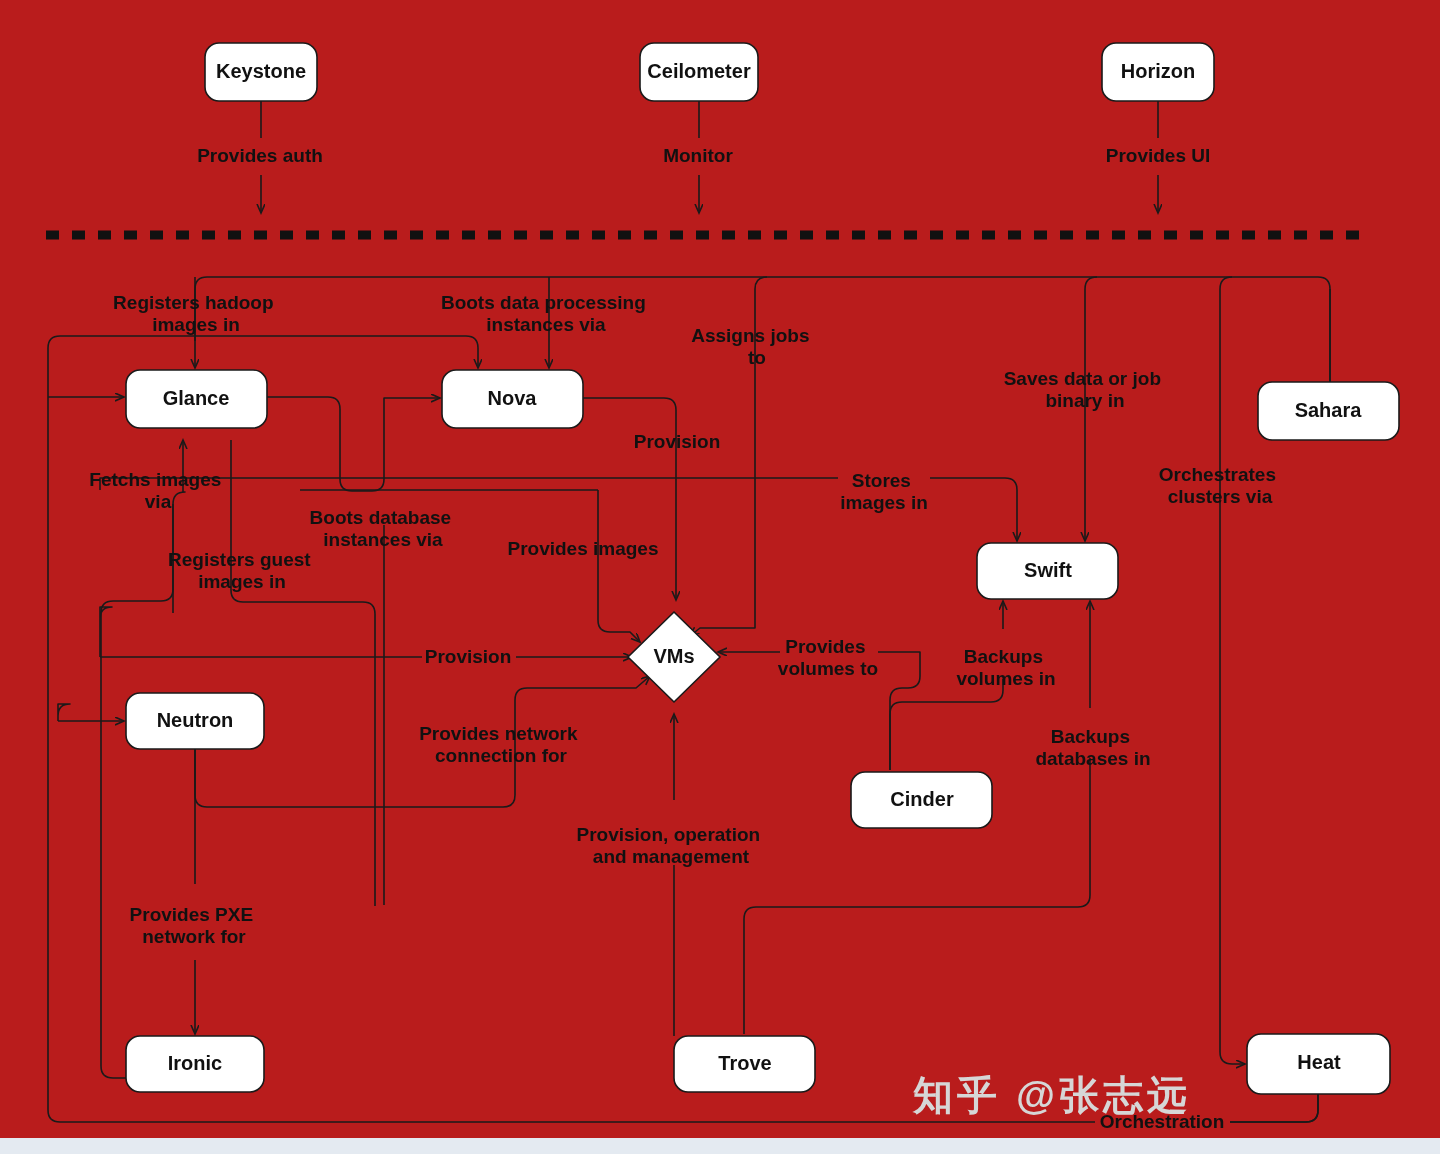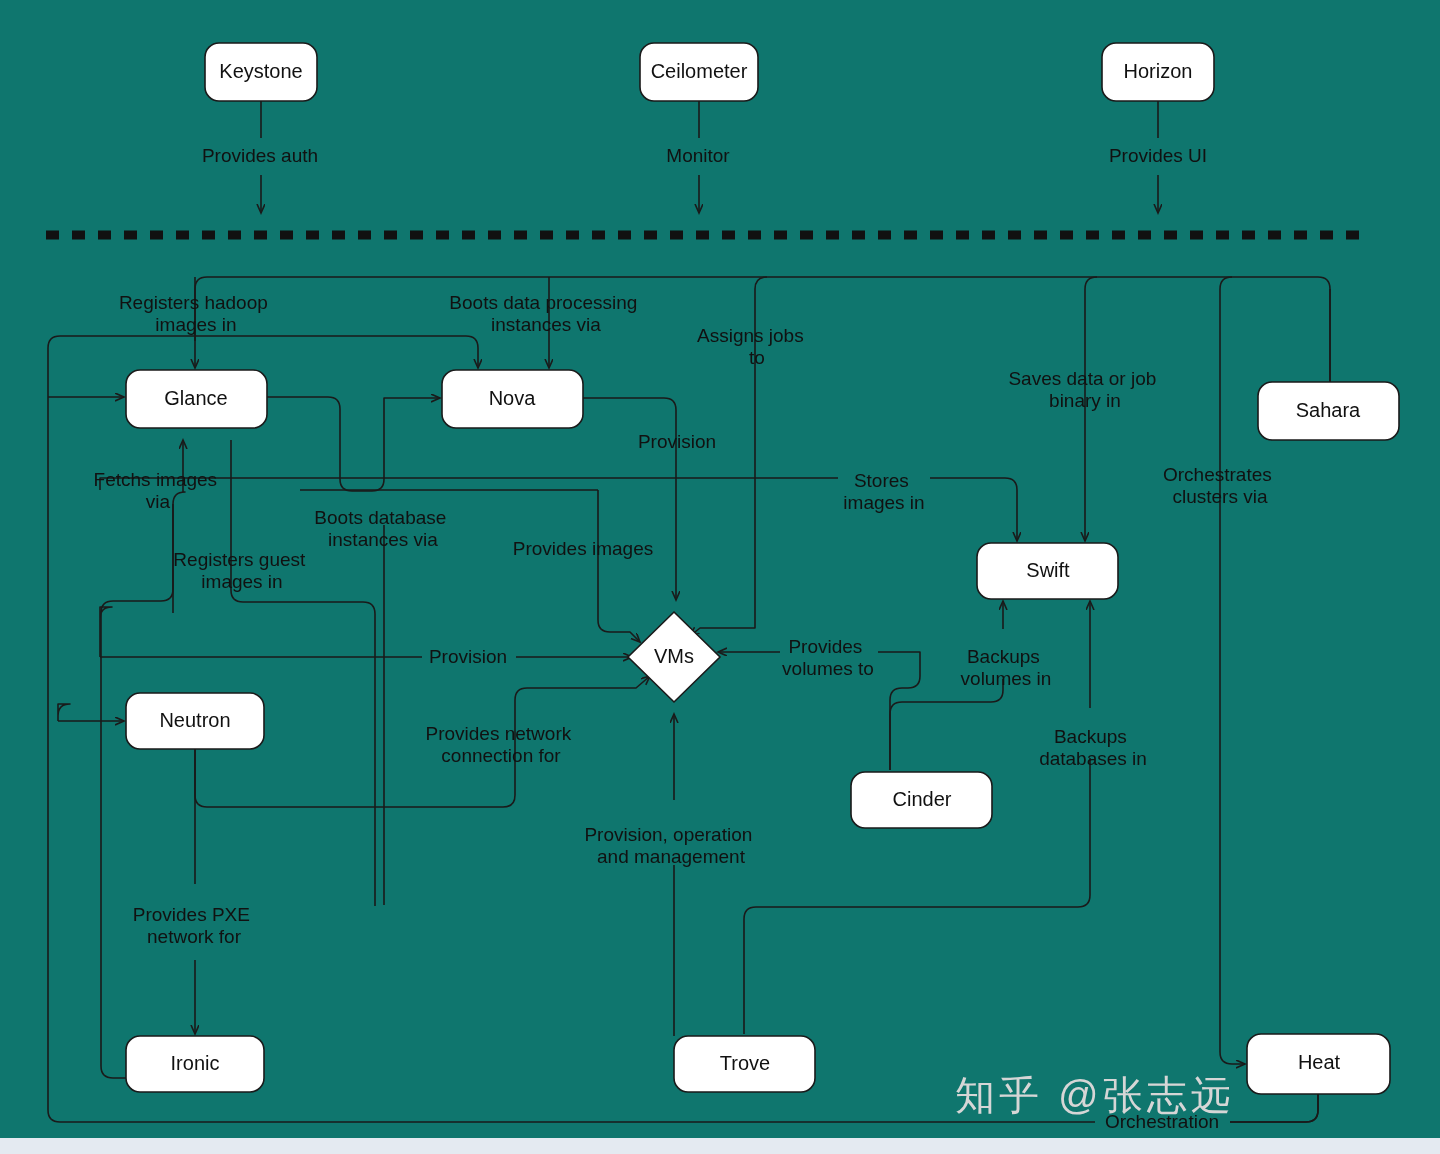--- a/index.html
+++ b/index.html
@@ -5,22 +5,23 @@
   html, body {
     margin: 0;
     padding: 0;
     background: #ffffff;
     font-family: "Liberation Sans", sans-serif;
   }
   #page {
     position: relative;
     width: 1440px;
     height: 1154px;
-    background: #0f766e;
+    background: #b91c1c;
     overflow: hidden;
+    font-weight: bold;
   }
   #diagram-svg {
     position: absolute;
     left: 0;
     top: 0;
     width: 1440px;
     height: 1154px;
   }
   .node-box {
     fill: #ffffff;
@@ -62,21 +63,21 @@
   .footer-strip {
     position: absolute;
     left: 0;
     bottom: 0;
     width: 1440px;
     height: 16px;
     background: #e4eaf1;
   }
   .watermark {
     position: absolute;
-    left: 955px;
+    left: 913px;
     top: 1068px;
     font-family: "Liberation Sans", sans-serif;
     font-size: 40px;
     color: #d6d6d6;
     letter-spacing: 4px;
     white-space: nowrap;
     pointer-events: none;
     user-select: none;
   }
 </style>

